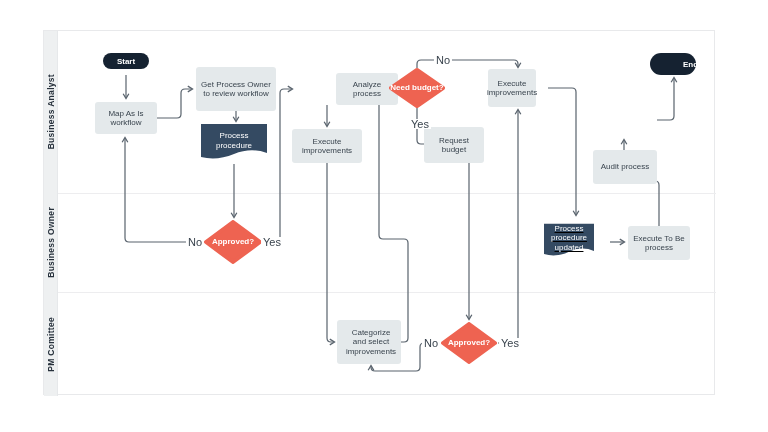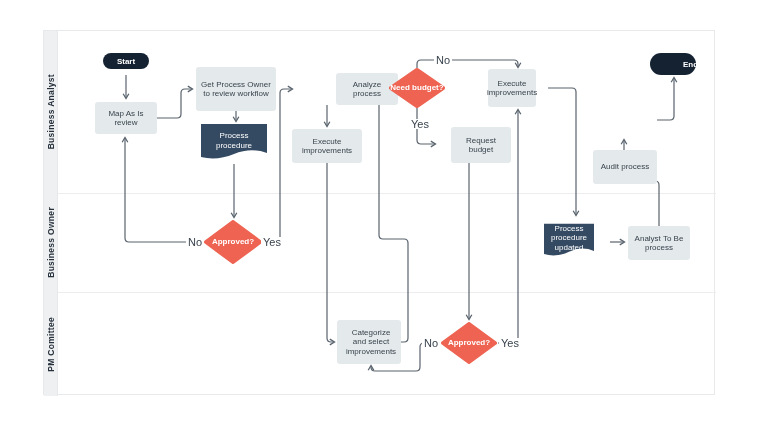--- a/index.html
+++ b/index.html
@@ -61,21 +61,21 @@
     <path marker-end="url(#arw)" d="M504,57 H528 Q532,57 532,61 V184"></path>
     <path marker-end="url(#arw)" d="M566,211 H580"></path>
     <path marker-end="url(#arw)" d="M615,195 V154 Q615,150 611,150 H584 Q580,150 580,146 V109"></path>
     <path marker-end="url(#arw)" d="M613,89 H626 Q630,89 630,85 V47"></path>
   </svg>
 
   <div class="node term" style="left:59px;top:22px;width:46px;height:16px;">
     <span>Start</span>
   </div>
   <div class="node proc" style="left:51px;top:71px;width:62px;height:32px;">
-    <span>Map As Is review</span>
+    <span>Map As Is workflow</span>
   </div>
   <div class="node proc" style="left:152px;top:36px;width:80px;height:44px;">
     <span>Get Process Owner to review workflow</span>
   </div>
   <div class="node shape-node doc" style="left:157px;top:93px;width:66px;height:40px;">
     <svg viewBox="0 0 66 40">
       <path d="M0,0 L66,0 L66,29 Q50,23 33,30 Q16,37 0,33 Z" fill="#344a62"></path>
     </svg>
     <span class="shape-label" style="width:56px;">Process procedure</span>
   </div>
@@ -84,47 +84,47 @@
   </div>
   <div class="node proc" style="left:248px;top:98px;width:70px;height:34px;">
     <span>Execute improvements</span>
   </div>
   <div class="node shape-node diamond" style="left:344px;top:37px;width:58px;height:40px;">
     <svg viewBox="0 0 58 40">
       <polygon points="29,2 55,20 29,38 3,20" fill="#ee6351" stroke="#ee6351" stroke-width="4" stroke-linejoin="round"></polygon>
     </svg>
     <span class="shape-label">Need budget?</span>
   </div>
-  <div class="node proc" style="left:407px;top:96px;width:60px;height:36px;">
+  <div class="node proc" style="left:380px;top:96px;width:60px;height:36px;">
     <span>Request budget</span>
   </div>
   <div class="node proc" style="left:444px;top:38px;width:48px;height:38px;">
     <span>Execute improvements</span>
   </div>
   <div class="node proc" style="left:549px;top:72px;width:64px;height:34px;margin-top:47px;">
     <span>Audit process</span>
   </div>
   <div class="node term" style="left:606px;top:22px;width:46px;height:22px;padding-left:35px;">
     <span>End</span>
   </div>
 
   <div class="node shape-node diamond" style="left:159px;top:189px;width:60px;height:44px;">
     <svg viewBox="0 0 60 44">
       <polygon points="30,2 57,22 30,42 3,22" fill="#ee6351" stroke="#ee6351" stroke-width="4" stroke-linejoin="round"></polygon>
     </svg>
     <span class="shape-label">Approved?</span>
   </div>
-  <div class="node shape-node doc" style="left:500px;top:187px;width:50px;height:47px;">
+  <div class="node shape-node doc" style="left:500px;top:187px;width:50px;height:47px;text-decoration:underline;">
     <svg viewBox="0 0 66 47">
       <path d="M0,0 L66,0 L66,36 Q50,29 33,37 Q16,45 0,40 Z" fill="#344a62"></path>
     </svg>
     <span class="shape-label" style="width:56px;">Process procedure updated</span>
   </div>
   <div class="node proc" style="left:584px;top:195px;width:62px;height:34px;">
-    <span>Analyst To Be process</span>
+    <span>Execute To Be process</span>
   </div>
 
   <div class="node proc" style="left:293px;top:289px;width:64px;height:44px;padding-left:7px;">
     <span>Categorize and select improvements</span>
   </div>
   <div class="node shape-node diamond" style="left:396px;top:291px;width:58px;height:42px;">
     <svg viewBox="0 0 58 42">
       <polygon points="29,2 55,21 29,40 3,21" fill="#ee6351" stroke="#ee6351" stroke-width="4" stroke-linejoin="round"></polygon>
     </svg>
     <span class="shape-label">Approved?</span>

